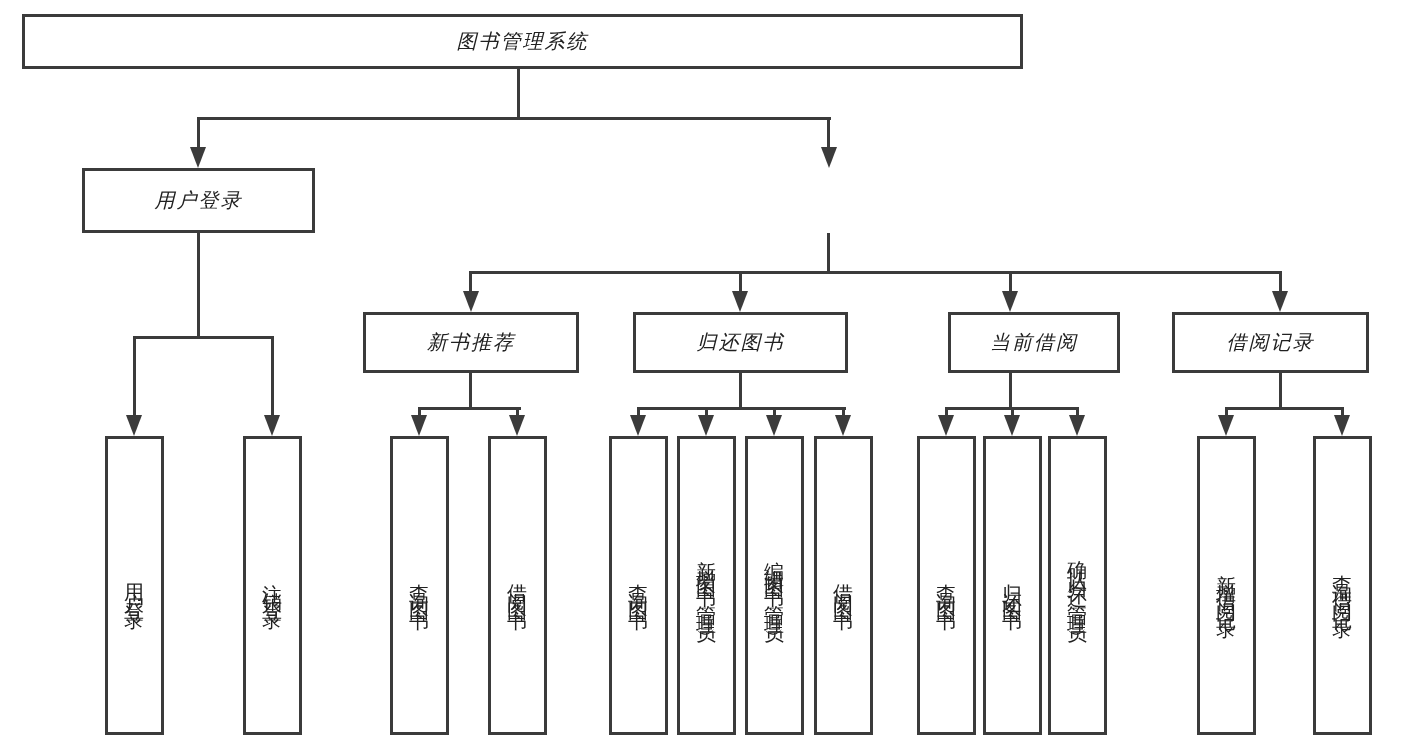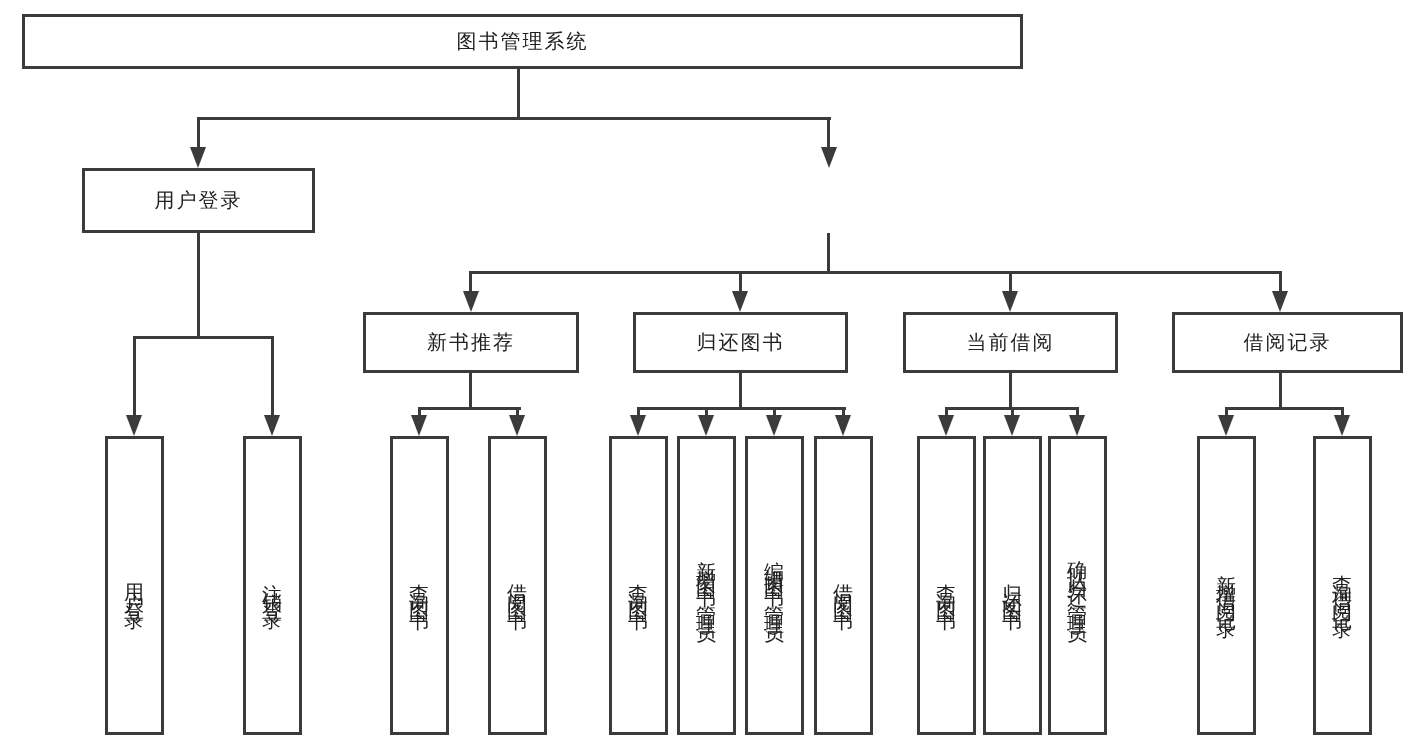--- a/index.html
+++ b/index.html
@@ -5,21 +5,21 @@
   html,body{margin:0;padding:0;background:#ffffff;}
   #stage{
     position:relative;width:1405px;height:747px;background:#ffffff;
     font-family:"Liberation Sans","DejaVu Sans",sans-serif;overflow:hidden;
   }
   .node{
     position:absolute;background:#ffffff;border:3px solid #3b3b3b;
     box-sizing:border-box;display:flex;align-items:center;justify-content:center;
     font-size:20px;color:#212121;
   }
-  .hnode span{letter-spacing:2px;white-space:nowrap;}
+  .hnode span{letter-spacing:2px;white-space:nowrap;font-style:italic;}
   .vnode .vlabel{
     writing-mode:vertical-rl;text-orientation:mixed;
     letter-spacing:9px;line-height:1;white-space:nowrap;
   }
   .vl{position:absolute;width:3px;background:#3b3b3b;}
   .hl{position:absolute;height:3px;background:#3b3b3b;}
   .ar{
     position:absolute;width:0;height:0;
     border-left:8px solid transparent;border-right:8px solid transparent;
     border-top:21px solid #3b3b3b;
@@ -66,24 +66,24 @@
   <div class="ar" style="left:1002px;top:291px"></div>
   <div class="vl" style="left:1279px;top:271px;height:22px"></div>
   <div class="ar" style="left:1272px;top:291px"></div>
 
   <div class="node hnode" style="left:363px;top:312px;width:216px;height:61px">
     <span>新书推荐</span>
   </div>
   <div class="node hnode" style="left:633px;top:312px;width:215px;height:61px">
     <span>归还图书</span>
   </div>
-  <div class="node hnode" style="left:903px;top:312px;width:215px;height:61px">
+  <div class="node hnode" style="left:948px;top:312px;width:172px;height:61px">
     <span>当前借阅</span>
   </div>
-  <div class="node hnode" style="left:1172px;top:312px;width:231px;height:61px">
+  <div class="node hnode" style="left:1172px;top:312px;width:197px;height:61px">
     <span>借阅记录</span>
   </div>
 
   <div class="vl" style="left:469px;top:373px;height:37px"></div>
   <div class="hl" style="left:418px;top:407px;width:103px"></div>
   <div class="vl" style="left:418px;top:407px;height:11px"></div>
   <div class="ar" style="left:411px;top:415px"></div>
   <div class="vl" style="left:516px;top:407px;height:11px"></div>
   <div class="ar" style="left:509px;top:415px"></div>
 

